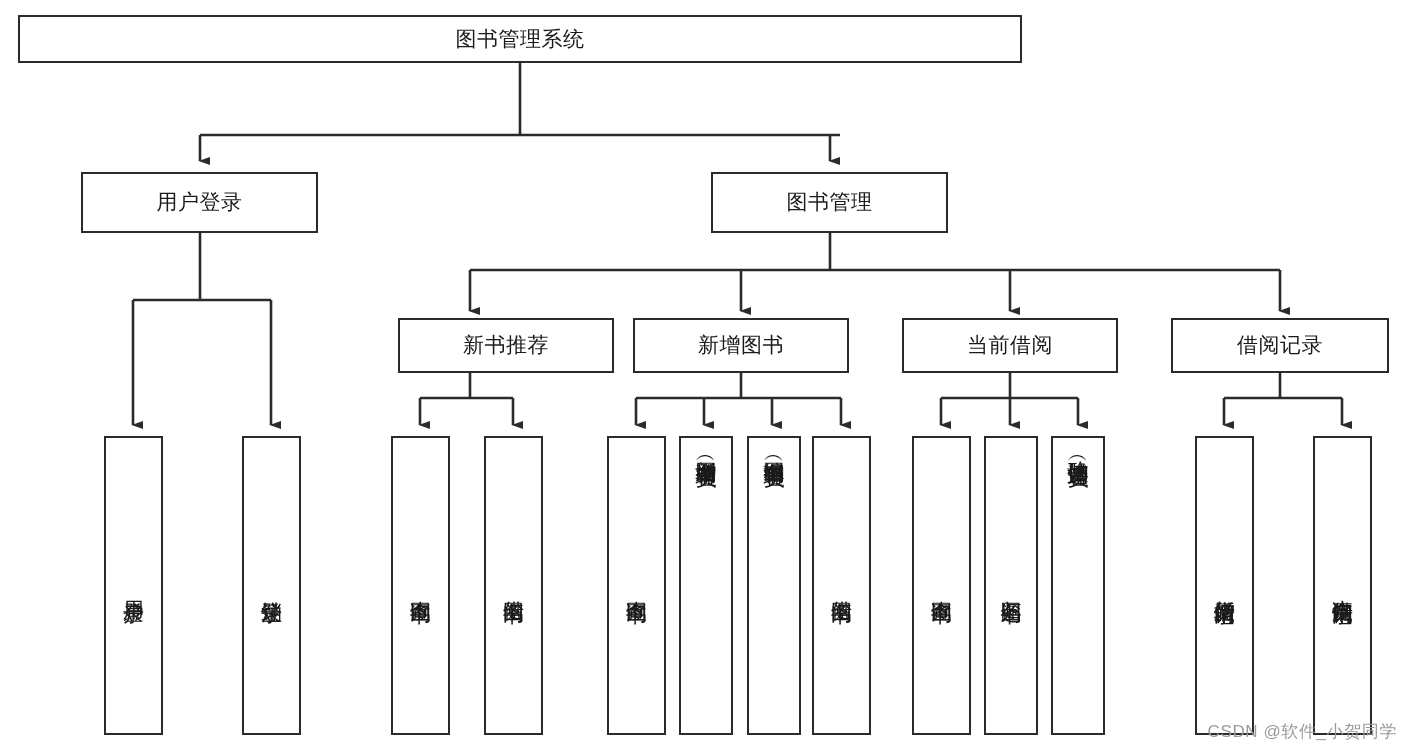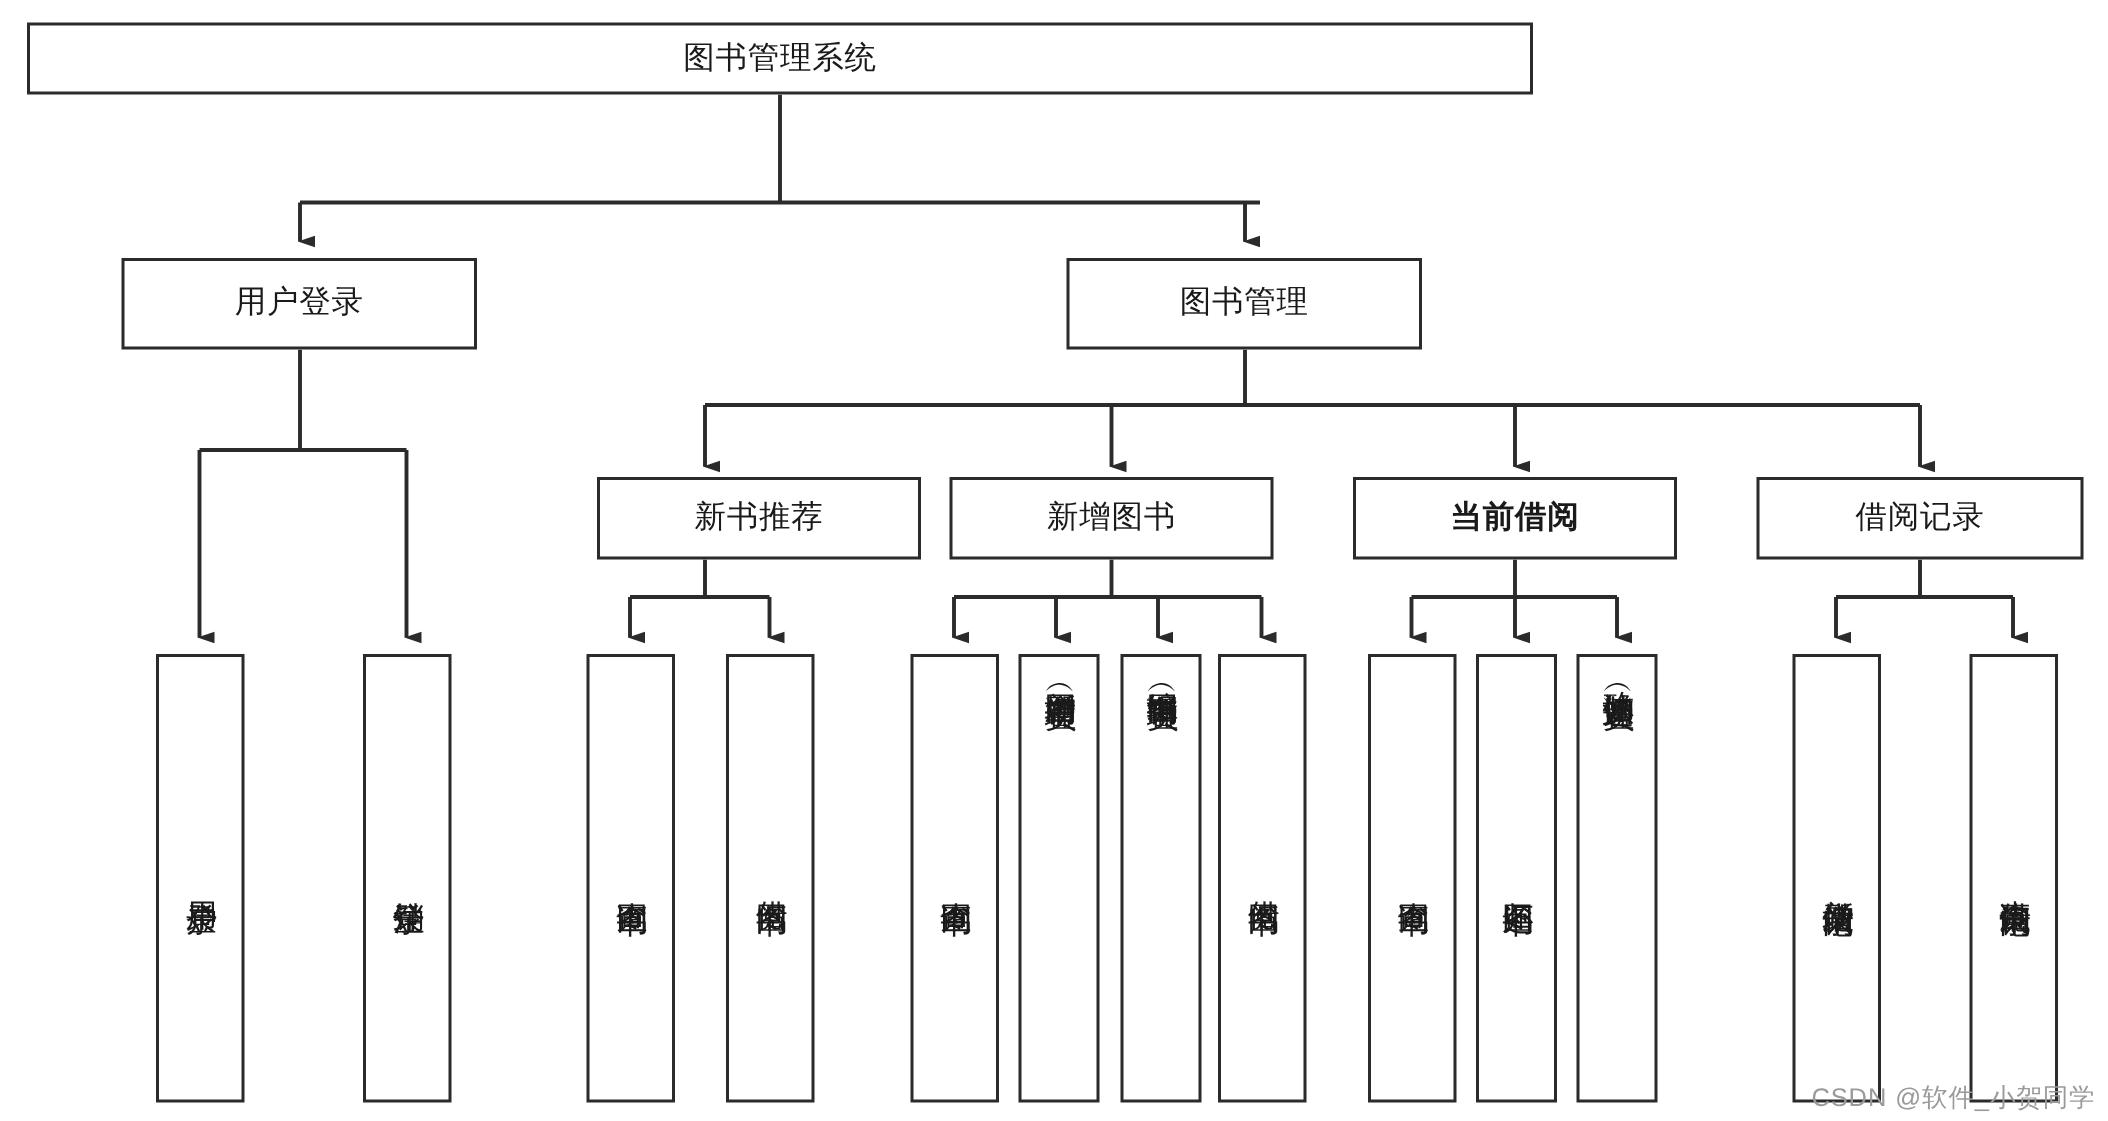--- a/index.html
+++ b/index.html
@@ -145,21 +145,21 @@
   </div>
 
   <div class="node" style="left:362px; top:318px; width:216px; height:55px;margin-left:36px;">
     <span class="node-label">新书推荐</span>
   </div>
 
   <div class="node" style="left:633px; top:318px; width:216px; height:55px;">
     <span class="node-label">新增图书</span>
   </div>
 
-  <div class="node" style="left:902px; top:318px; width:216px; height:55px;font-weight:bold;">
+  <div class="node" style="left:902px; top:318px; width:216px; height:55px;">
     <span class="node-label">当前借阅</span>
   </div>
 
   <div class="node" style="left:1171px; top:318px; width:218px; height:55px;">
     <span class="node-label">借阅记录</span>
   </div>
 
   <div class="node vertical centered" style="left:104px; top:436px; width:59px; height:299px;">
     <span class="node-label">用户登录</span>
   </div>

